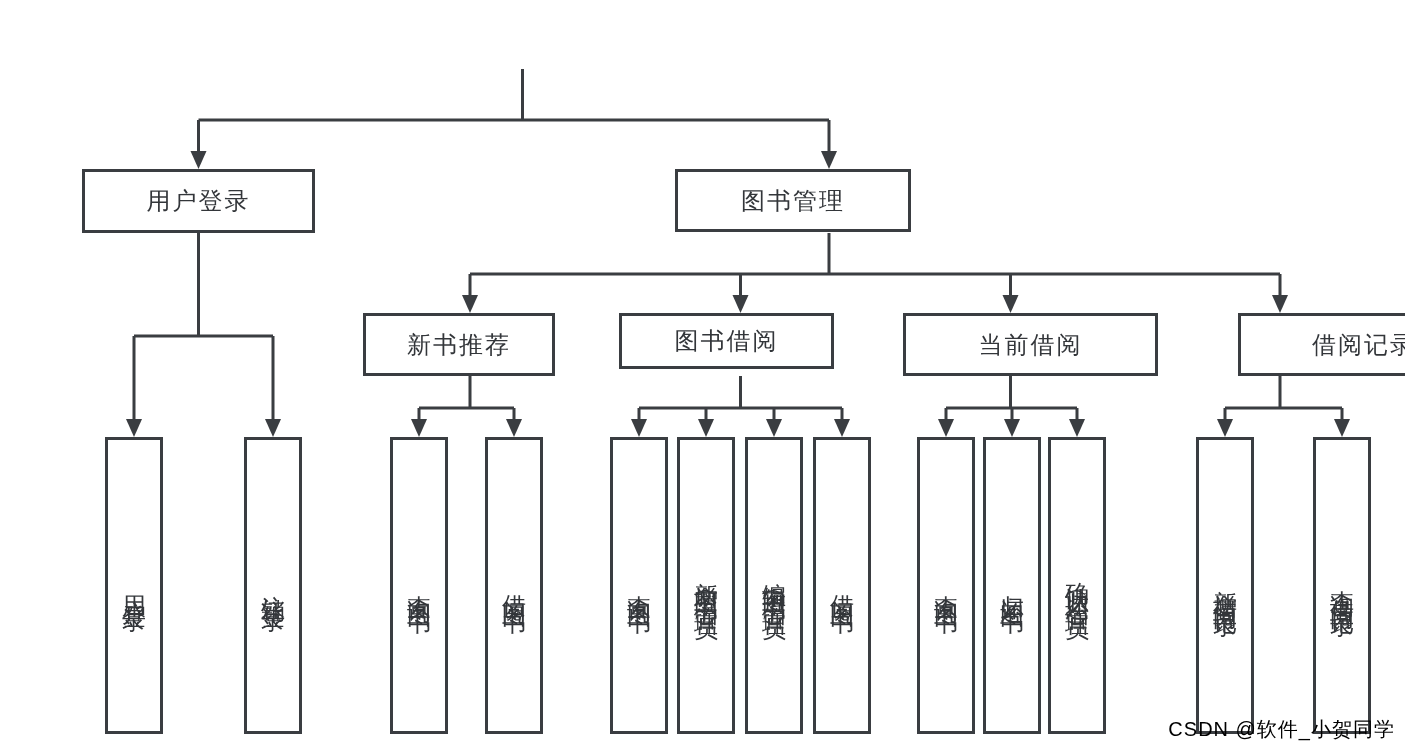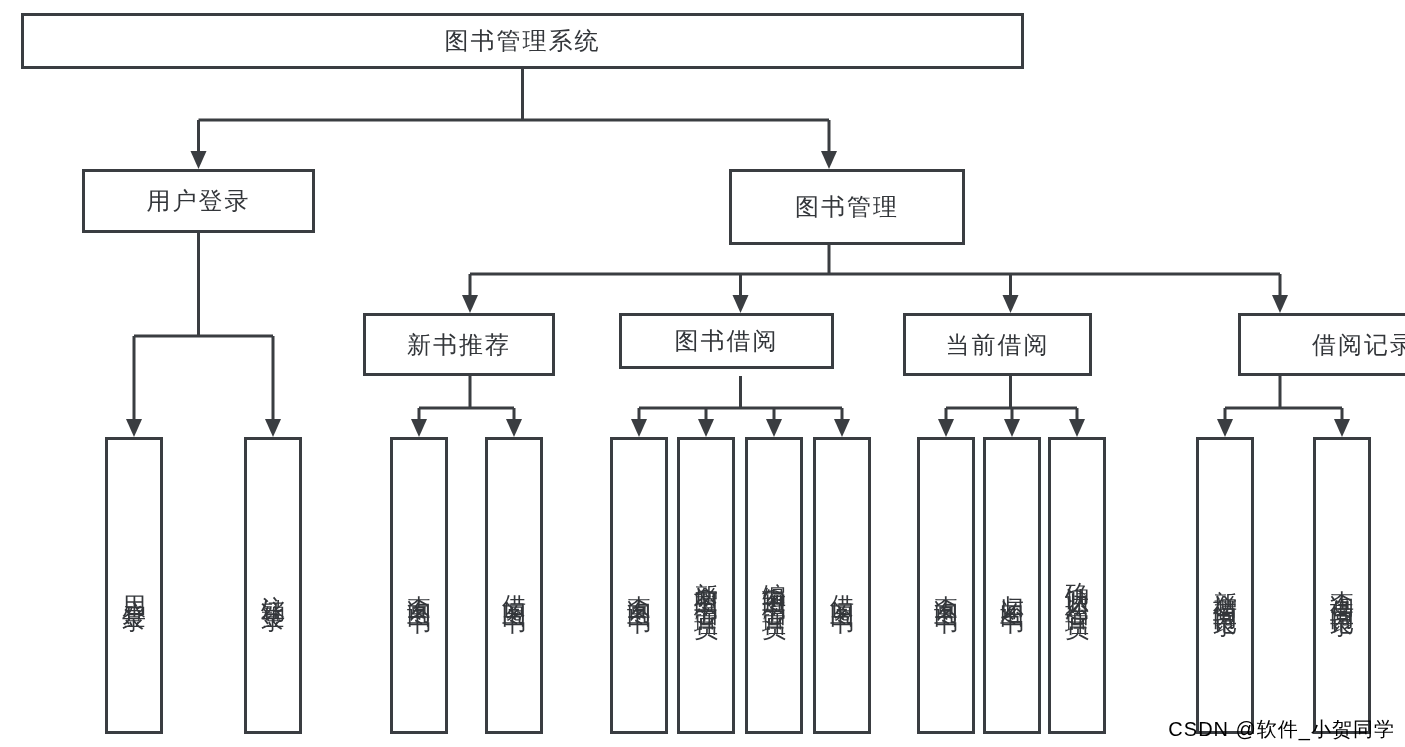--- a/index.html
+++ b/index.html
@@ -60,38 +60,35 @@
       <polygon points="766,419 782,419 774,437"></polygon>
       <polygon points="834,419 850,419 842,437"></polygon>
       <polygon points="938,419 954,419 946,437"></polygon>
       <polygon points="1004,419 1020,419 1012,437"></polygon>
       <polygon points="1069,419 1085,419 1077,437"></polygon>
       <polygon points="1217,419 1233,419 1225,437"></polygon>
       <polygon points="1334,419 1350,419 1342,437"></polygon>
     </g>
   </svg>
 
-  <div class="node" style="left:21px;top:13px;width:1003px;height:56px">
-    <span>图书管理系统</span>
-  </div>
 
   <div class="node" style="left:82px;top:169px;width:233px;height:64px">
     <span>用户登录</span>
   </div>
-  <div class="node" style="left:729px;top:169px;width:236px;height:76px">
+  <div class="node" style="left:675px;top:169px;width:236px;height:63px">
     <span>图书管理</span>
   </div>
 
   <div class="node" style="left:363px;top:313px;width:192px;height:63px">
     <span>新书推荐</span>
   </div>
   <div class="node" style="left:619px;top:313px;width:215px;height:56px">
     <span>图书借阅</span>
   </div>
-  <div class="node" style="left:903px;top:313px;width:189px;height:63px">
+  <div class="node" style="left:903px;top:313px;width:255px;height:63px">
     <span>当前借阅</span>
   </div>
   <div class="node" style="left:1238px;top:313px;width:252px;height:63px">
     <span>借阅记录</span>
   </div>
 
   <div class="node vnode" style="left:105px;top:437px;width:58px;height:297px">
     <span>用户登录</span>
   </div>
   <div class="node vnode" style="left:244px;top:437px;width:58px;height:297px">

